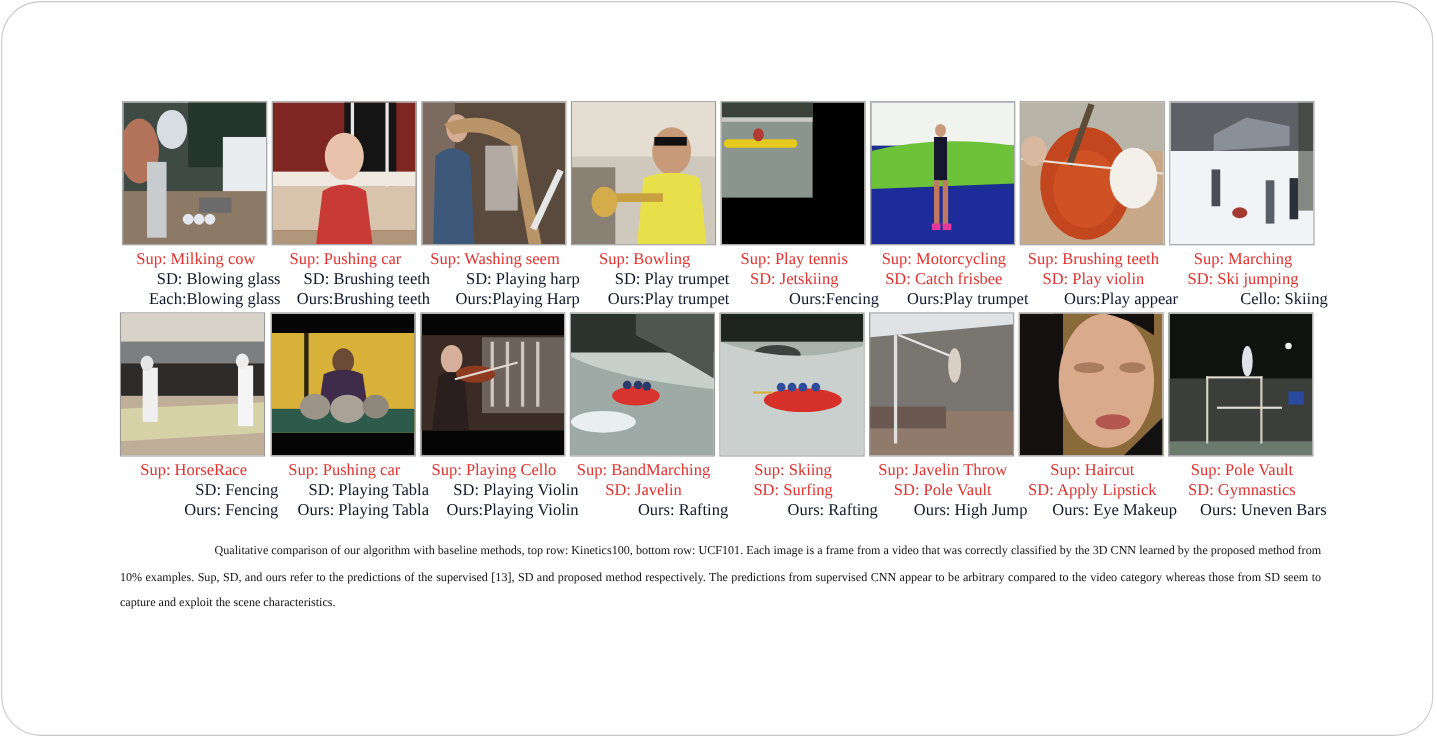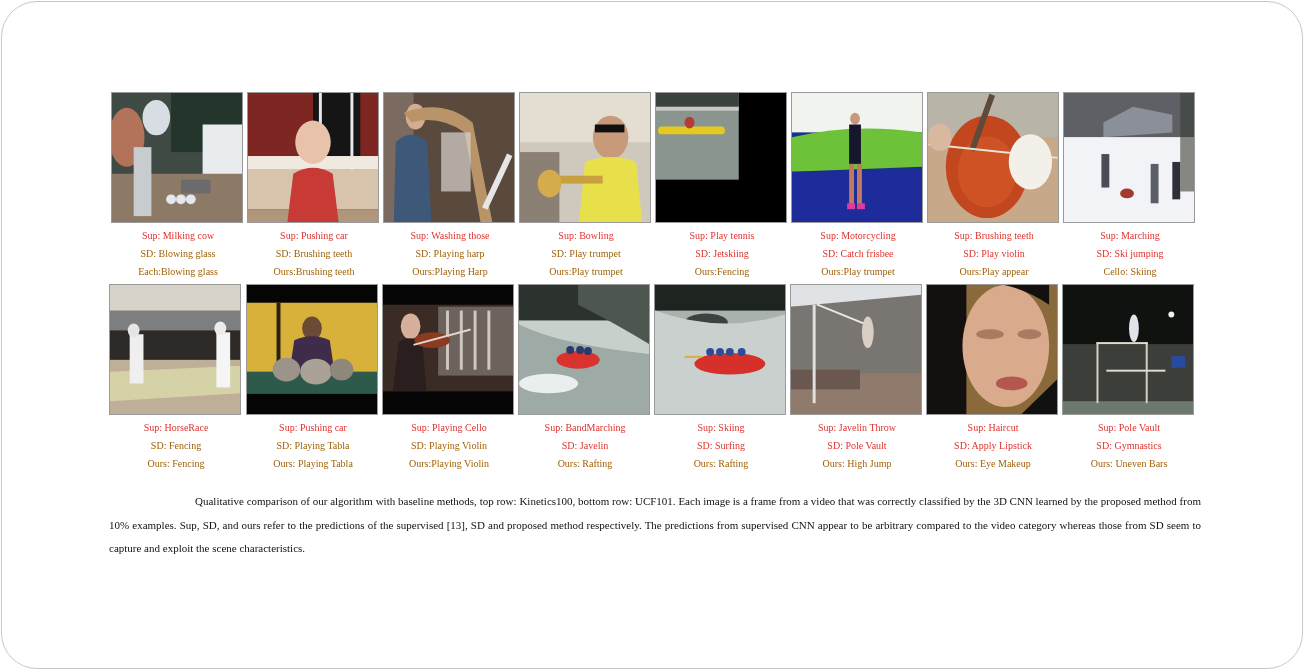--- a/index.html
+++ b/index.html
@@ -2,23 +2,23 @@
 <html><head>
 <meta charset="utf-8">
 <style>
   html,body{margin:0;padding:0;background:#ffffff;}
   body{width:1306px;height:672px;position:relative;overflow:hidden;font-family:"Liberation Serif","DejaVu Serif",serif;}
   .card{position:absolute;left:1px;top:1px;width:1302px;height:668px;border:1.5px solid #c8c8c8;border-radius:36px;background:#fff;box-sizing:border-box;}
   .row{position:absolute;left:107px;width:1090px;}
   .cell{position:absolute;width:134px;text-align:center;}
   .frame{position:absolute;left:0;top:0;width:132px;height:131px;overflow:hidden;border:1px solid #9a9a9a;box-sizing:border-box;}
   .frame svg{display:block;width:100%;height:100%;}
-  .labels{position:absolute;left:-10px;width:154px;top:135px;font-size:10px;line-height:18px;white-space:nowrap;}
+  .labels{position:absolute;left:-10px;width:154px;top:135px;font-size:15px;line-height:18px;white-space:nowrap;}
   .red{color:#e0322e;}
-  .blk{color:#a16207;}
+  .blk{color:#0f172a;text-align:right;}
   .caption{position:absolute;left:107px;top:488px;width:1092px;font-size:11px;line-height:23.5px;color:#111;text-align:justify;}
   .caption .indent{display:inline-block;width:86px;}
 </style>
 </head>
 <body>
 
 <div class="card">
 
   <div class="row" style="top:90px;height:190px;">
     <div class="cell" style="left:2px;">
@@ -71,21 +71,21 @@
           <rect width="132" height="131" fill="#5a4a3e"></rect>
           <rect x="0" y="0" width="30" height="131" fill="#7a6a60"></rect>
           <path d="M10 131 L12 50 Q28 35 44 50 L48 131 Z" fill="#3d5878"></path>
           <ellipse cx="32" cy="24" rx="10" ry="13" fill="#d3ac92"></ellipse>
           <path d="M20 20 Q60 5 90 30 L110 131 L98 131 L82 40 Q55 22 28 30 Z" fill="#b89468"></path>
           <rect x="58" y="40" width="30" height="60" fill="#d9d4cf" opacity="0.7"></rect>
           <rect x="112" y="60" width="6" height="60" fill="#e6e6e6" transform="rotate(25 115 90)"></rect>
         </svg>
       </div>
       <div class="labels">
-        <div class="red">Sup: Washing those</div>
+        <div class="red">Sup: Washing seem</div>
         <div class="blk">SD: Playing harp</div>
         <div class="blk">Ours:Playing Harp</div>
       </div>
     </div>
 
     <div class="cell" style="left:410px;">
       <div class="frame">
         <svg viewBox="0 0 132 131" preserveAspectRatio="none">
           <rect width="132" height="131" fill="#cfc9bd"></rect>
           <rect x="0" y="0" width="132" height="50" fill="#e3ddd2"></rect>

